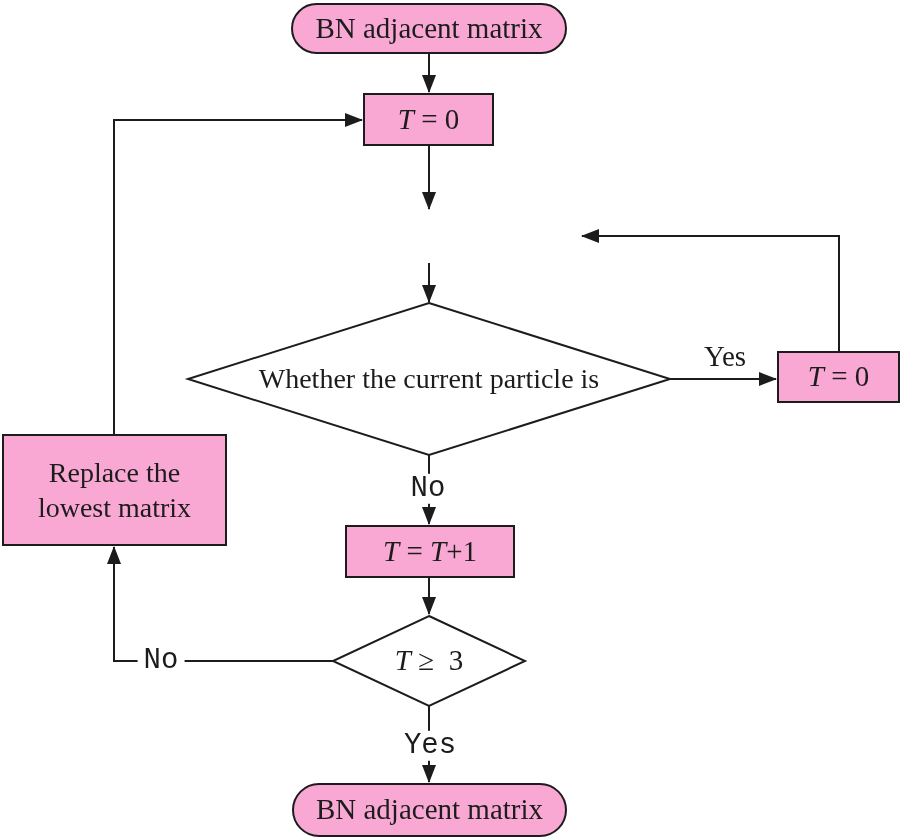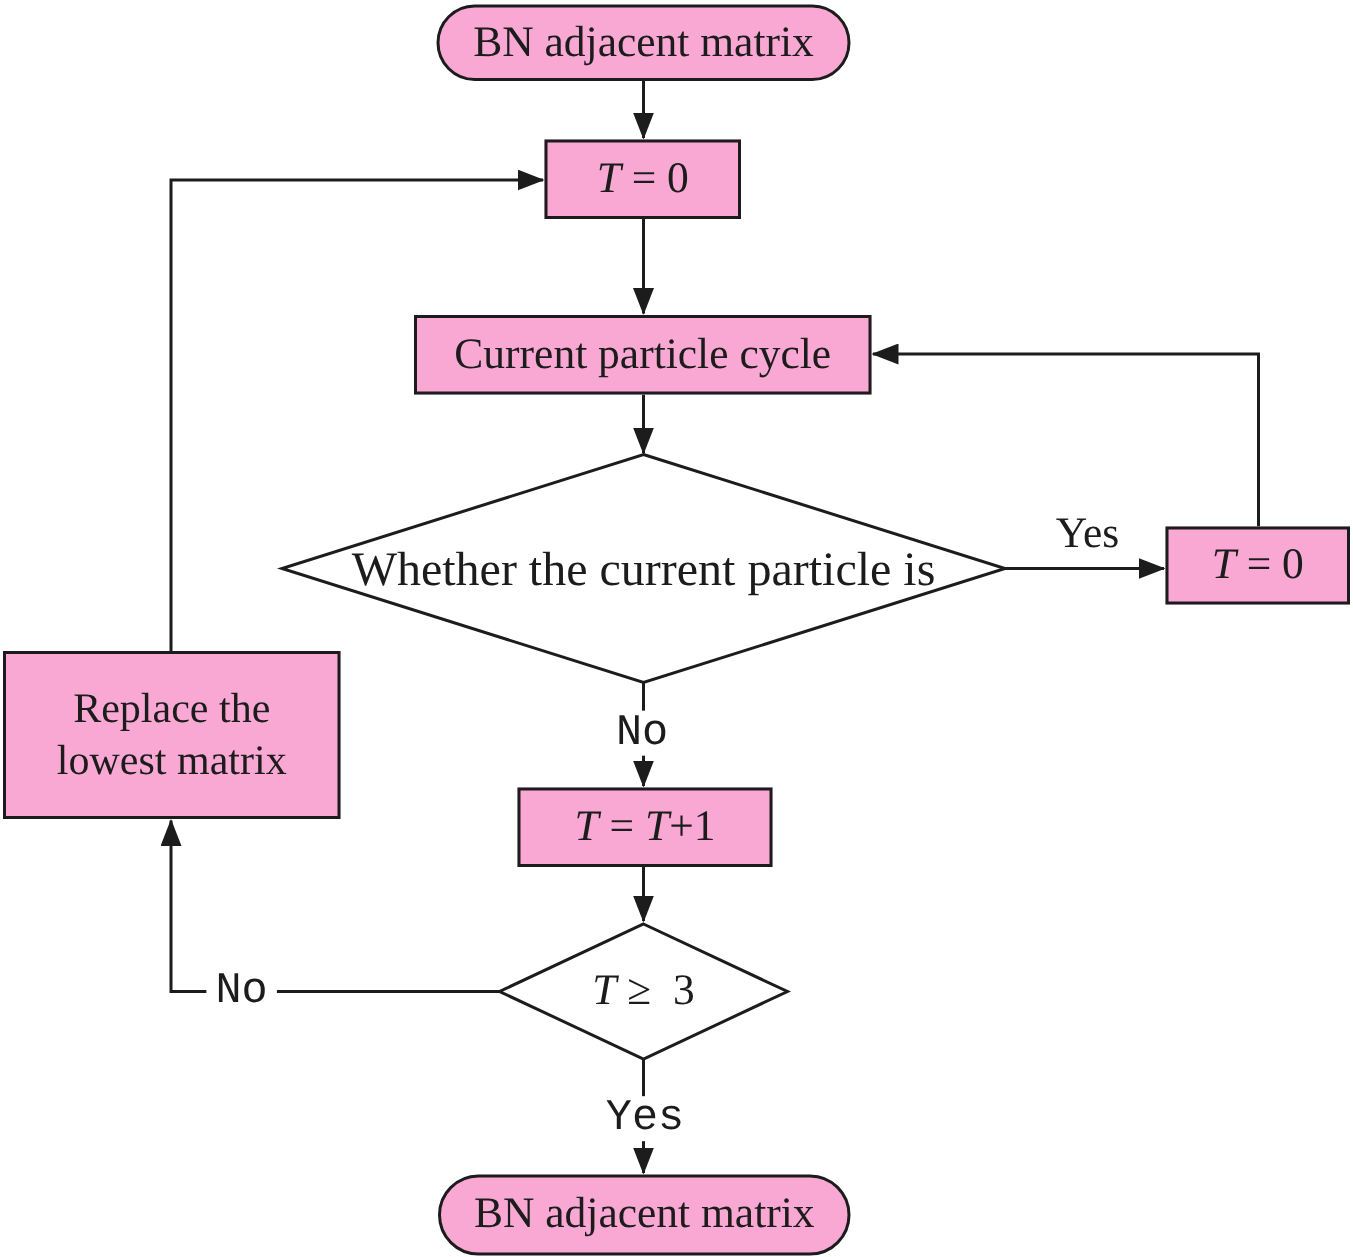--- a/index.html
+++ b/index.html
@@ -26,21 +26,21 @@
     text-align:center;
     background:#f9a8d4;
     border:2px solid var(--stroke,#1c1c1c);
     font-size:29px; line-height:1.15;
     color:var(--text,#1c1c1c);
   }
   .terminator { border-radius:27px; }
   .dtext {
     position:absolute; z-index:2;
     display:flex; flex-direction:column; align-items:center; justify-content:center;
-    text-align:center; font-size:32px; line-height:40px;
+    text-align:center; font-size:28px; line-height:40px;
     background:transparent;
   }
   .dtext.small { font-size:29px; line-height:1.1; }
   .elabel {
     position:absolute; z-index:3;
     transform:translate(-50%,-50%);
     font-size:29px; line-height:1.05;
     text-align:center;
   }
   .elabel.onwire { background:var(--background,#fff); padding:0 6px;font-family:Liberation Mono, monospace; }
@@ -77,23 +77,20 @@
 
   <div class="node terminator" style="left:291px;top:3px;width:276px;height:51px;">
     <span>BN adjacent matrix</span>
   </div>
 
   <div class="node" style="left:363px;top:93px;width:131px;height:53px;">
     <span class="it sp">T</span>
       <span class="sp"> = 0</span>
   </div>
 
-  <div class="node" style="left:276px;top:210px;width:305px;height:53px;">
-    <span>Current particle cycle</span>
-  </div>
 
   <div class="dtext" style="left:229px;top:339px;width:400px;height:80px;">
     <div>Whether the current particle is</div>
   </div>
 
   <div class="node" style="left:777px;top:351px;width:123px;height:52px;">
     <span class="it sp">T</span>
       <span class="sp"> = 0</span>
   </div>
 

